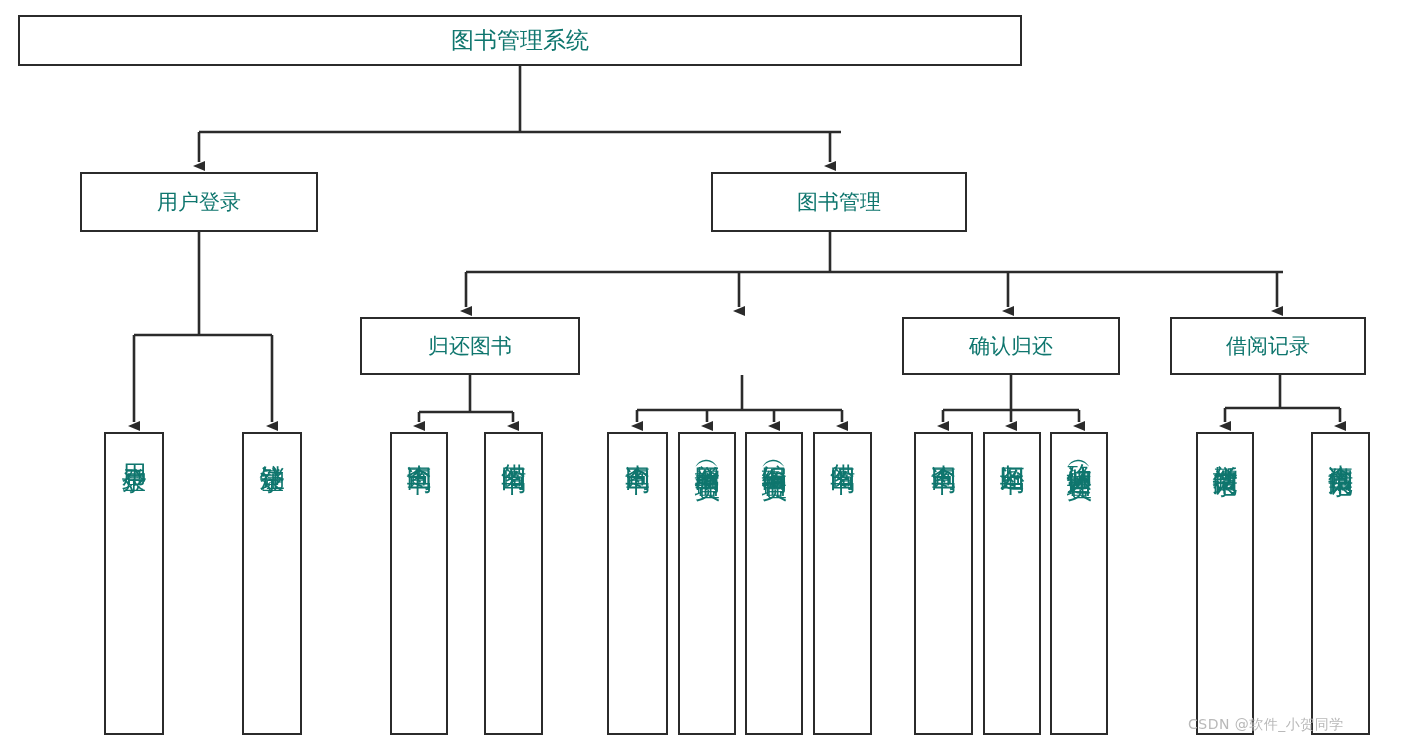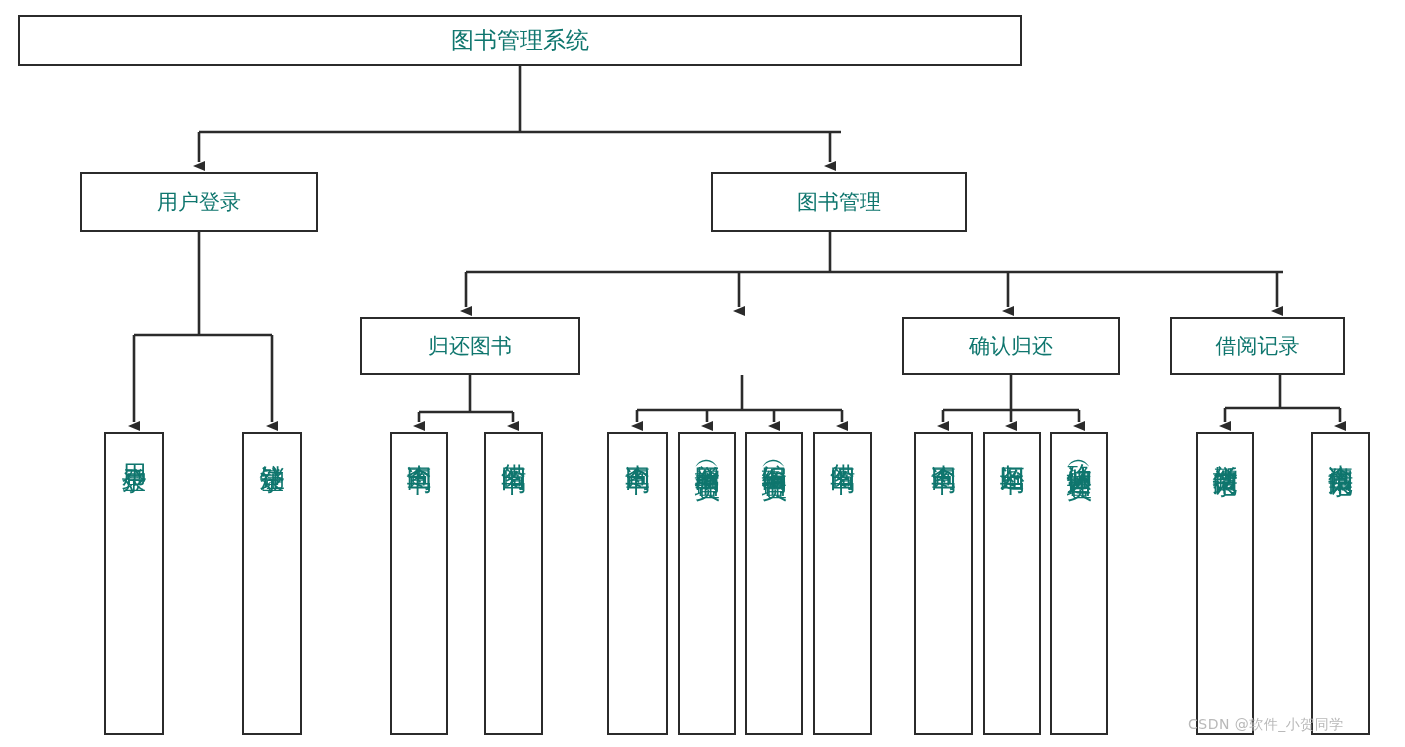--- a/index.html
+++ b/index.html
@@ -128,21 +128,21 @@
   <div class="node node-l2" style="left:711px; top:172px; width:256px; height:60px;">
     <span class="label">图书管理</span>
   </div>
 
   <div class="node node-l3" style="left:360px; top:317px; width:220px; height:58px;">
     <span class="label">归还图书</span>
   </div>
   <div class="node node-l3" style="left:902px; top:317px; width:218px; height:58px;">
     <span class="label">确认归还</span>
   </div>
-  <div class="node node-l3" style="left:1170px; top:317px; width:175px; height:58px;">
+  <div class="node node-l3" style="left:1170px; top:317px; width:196px; height:58px;">
     <span class="label">借阅记录</span>
   </div>
 
   <div class="node node-leaf" style="left:104px; top:432px; width:60px; height:303px;">
     <span class="label">用户登录</span>
   </div>
   <div class="node node-leaf" style="left:242px; top:432px; width:60px; height:303px;">
     <span class="label">注销登录</span>
   </div>
   <div class="node node-leaf" style="left:390px; top:432px; width:58px; height:303px;">

